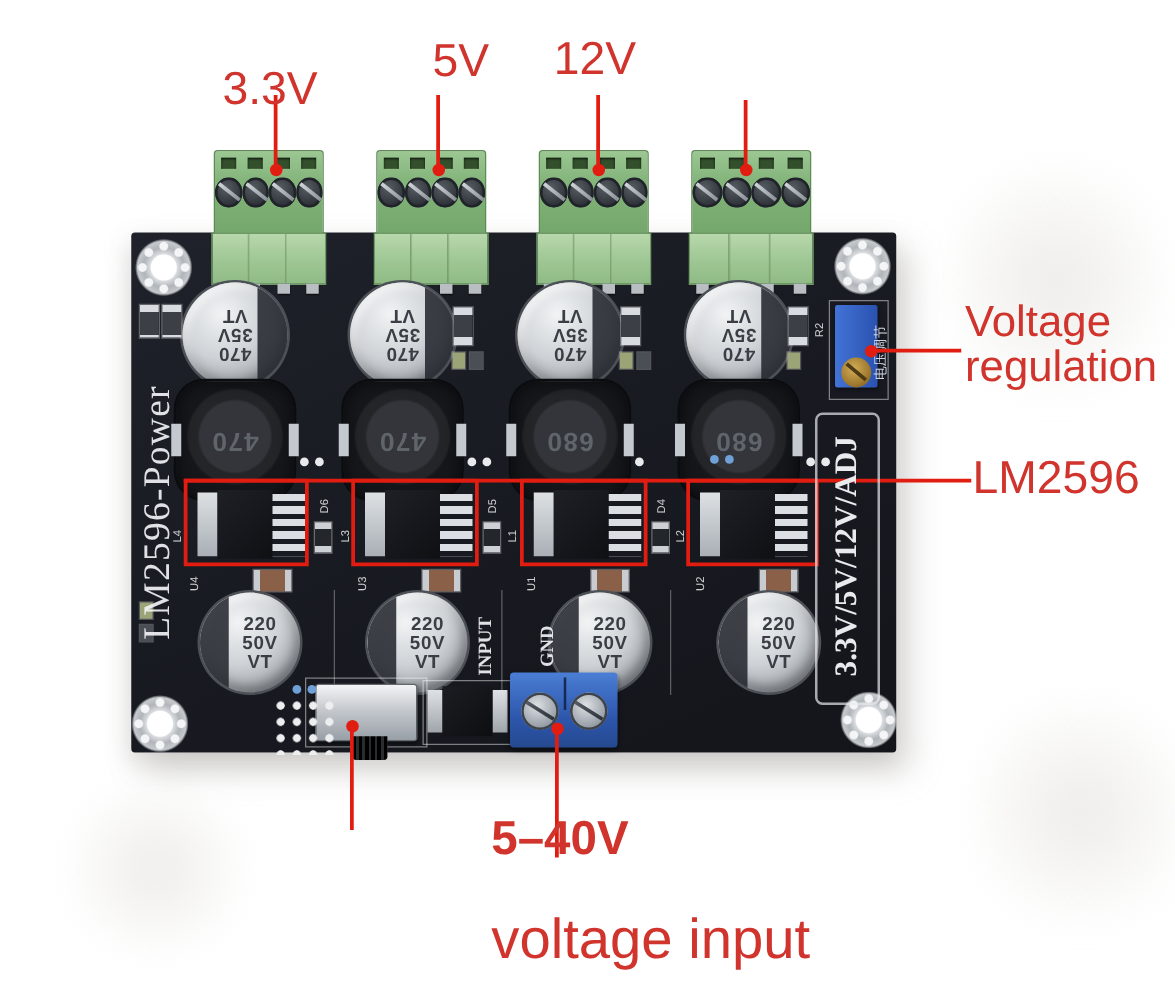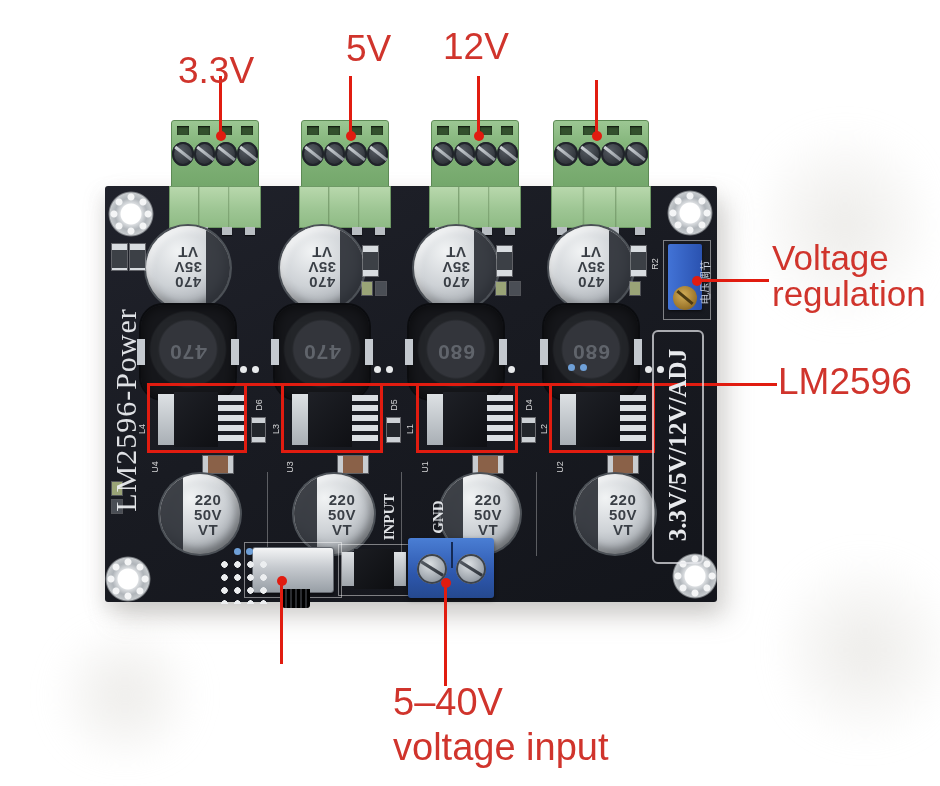--- a/index.html
+++ b/index.html
@@ -461,17 +461,17 @@
 
   <div class="callout-v dot-bottom" style="left:595px;top:80px;height:56px;"></div>
 
   <div class="lbl" style="left:772px;top:240px;width:175px;font-size:35px;">Voltage regulation</div>
   <div class="callout-h dot-left" style="left:697px;top:279px;width:72px;"></div>
 
   <div class="lbl" style="left:778px;top:363px;">LM2596</div>
 
   <div class="callout-v dot-top" style="left:280px;top:581px;height:83px;"></div>
 
-  <div class="lbl" style="left:393px;top:683px;font-size:38px;">5–40V</div>
-  <div class="lbl" style="left:393px;top:728px;font-size:38px;">voltage input</div>
+  <div class="lbl" style="left:393px;top:652px;font-size:38px;font-weight:bold;">5–40V</div>
+  <div class="lbl" style="left:393px;top:728px;font-size:45px;">voltage input</div>
   <div class="callout-v dot-top" style="left:444px;top:583px;height:103px;"></div>
 
 </div>
 
 </body></html>

